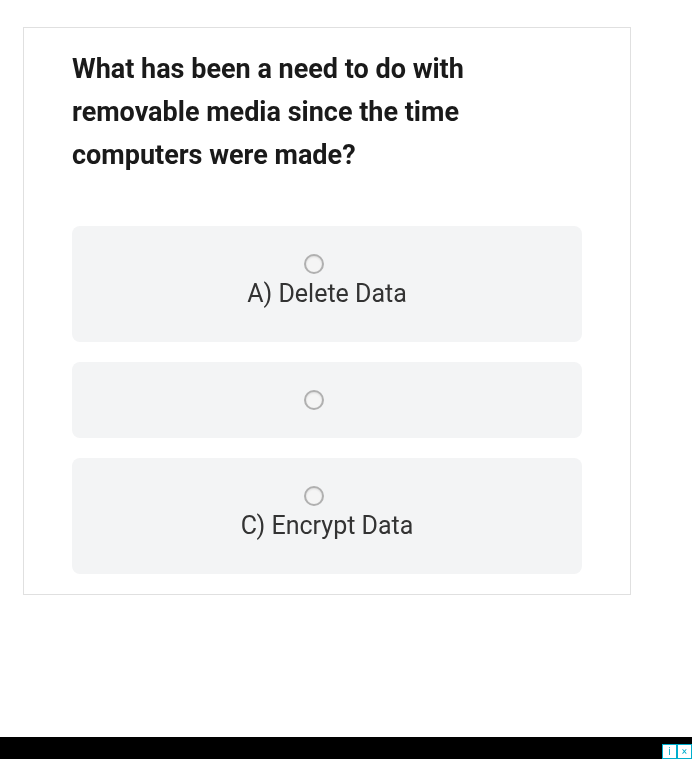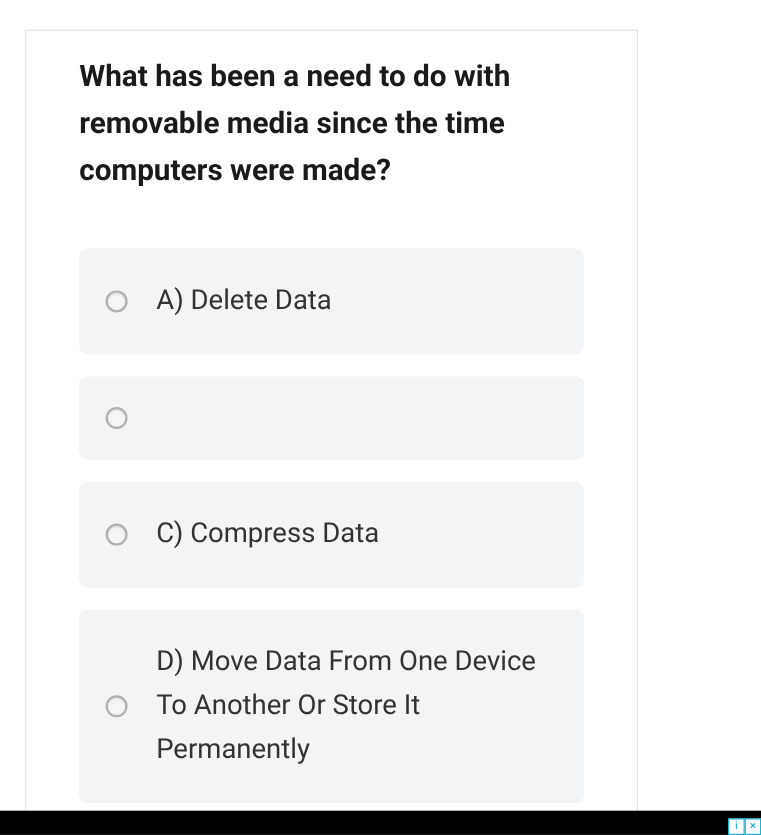--- a/index.html
+++ b/index.html
@@ -11,40 +11,41 @@
       font-family: -apple-system, BlinkMacSystemFont, "Segoe UI", Roboto, Helvetica, Arial, sans-serif;
       background: #ffffff;
       width: 692px;
       height: 759px;
       position: relative;
     }
     .card {
       position: absolute;
       left: 23px;
       top: 27px;
-      width: 557px;
+      width: 608px;
       border: 1px solid #e0e0e0;
       background: #ffffff;
       padding: 20px 48px 0 48px;
     }
     .question {
       font-size: 27px;
       font-weight: 700;
       color: #1a1a1a;
       line-height: 1.6;
       margin-bottom: 48px;
     }
     .option {
       display: flex;
       align-items: center;
       background: #f3f4f5;
       border-radius: 8px;
       padding: 28px 24px;
       margin-bottom: 20px;
       cursor: pointer;
+      flex-direction: column;
     }
     .radio {
       width: 20px;
       height: 20px;
       border-radius: 50%;
       border: 2px solid #b0b0b0;
       background: #f5f5f5;
       flex-shrink: 0;
       margin-right: 26px;
       box-shadow: inset 0 1px 2px rgba(0,0,0,0.1);
@@ -92,27 +93,23 @@
     <div class="radio"></div>
     <div class="option-text">A) Delete Data</div>
   </div>
 
   <div class="option">
     <div class="radio"></div>
   </div>
 
   <div class="option">
     <div class="radio"></div>
-    <div class="option-text">C) Compress Data</div>
+    <div class="option-text">C) Encrypt Data</div>
   </div>
 
-  <div class="option">
-    <div class="radio"></div>
-    <div class="option-text">D) Move Data From One Device To Another Or Store It Permanently</div>
-  </div>
 </div>
 
 <div class="footer-bar"></div>
 
 <div class="ad-badge">
   <span>i</span>
   <span>×</span>
 </div>
 
 </body></html>

